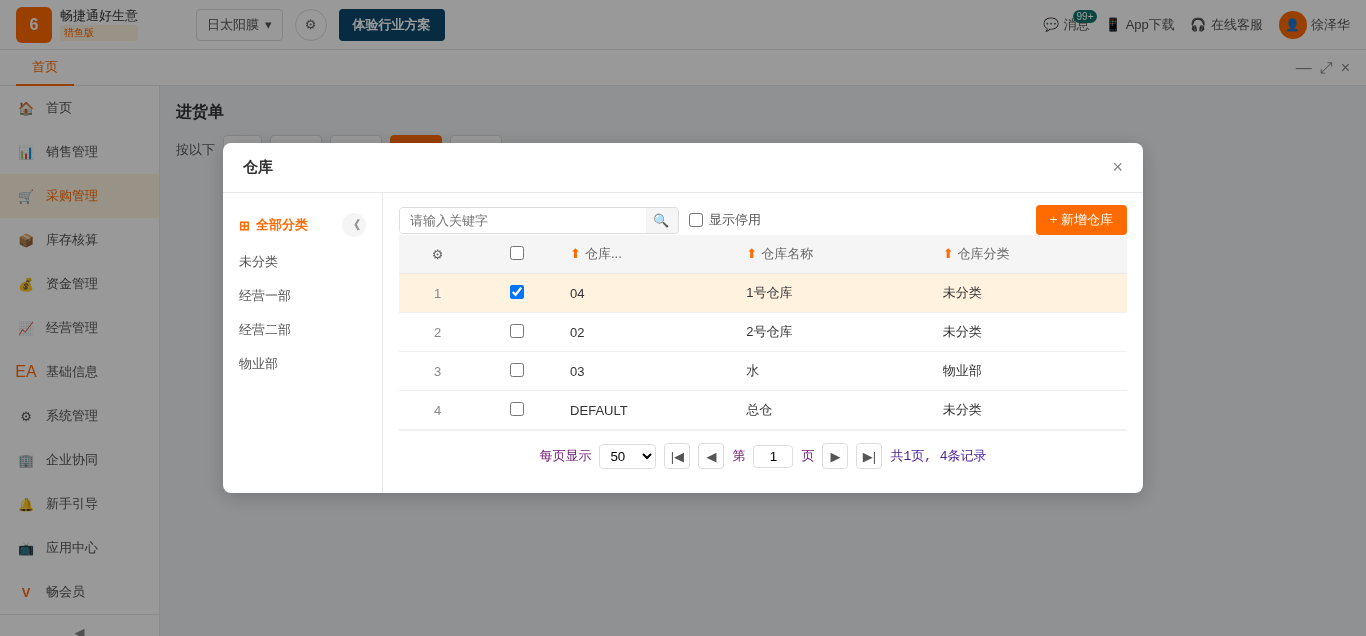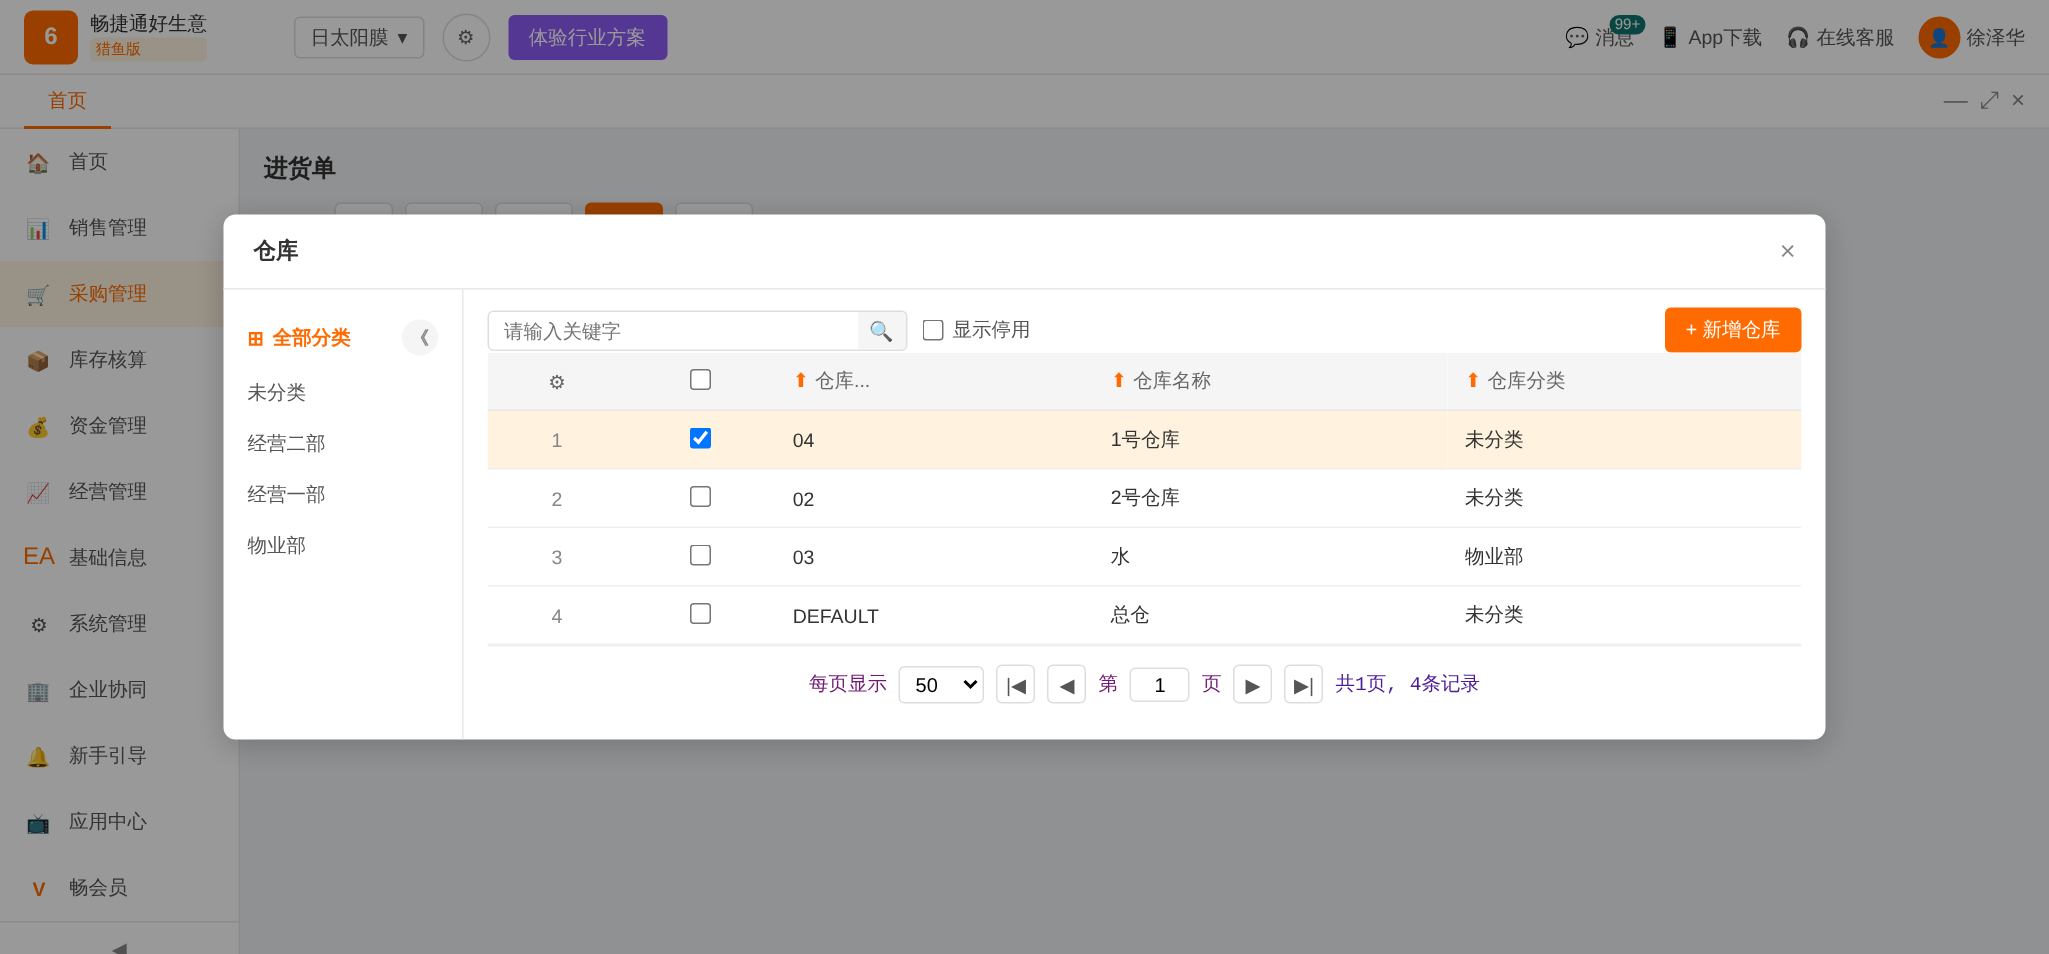--- a/index.html
+++ b/index.html
@@ -25,33 +25,33 @@
     .logo-icon {
       width: 36px; height: 36px;
       background: #ff6b00;
       border-radius: 6px;
       display: flex; align-items: center; justify-content: center;
       color: #fff; font-weight: bold; font-size: 16px;
     }
     .logo-text { font-size: 13px; color: #333; line-height: 1.3; }
     .logo-badge { font-size: 10px; color: #ff6b00; background: #fff3e0; padding: 1px 4px; border-radius: 3px; }
 
-    .header-middle { display: flex; align-items: center; gap: 12px; flex: 1; padding: 0 20px; }
+    .header-middle { display: flex; gap: 12px; flex: 1; padding: 0 20px; }
     .store-selector {
       display: flex; align-items: center; gap: 6px;
       border: 1px solid #ddd; border-radius: 4px; padding: 4px 10px;
       cursor: pointer; color: #555;
     }
     .gear-btn {
       width: 32px; height: 32px; border-radius: 50%; border: 1px solid #ddd;
       display: flex; align-items: center; justify-content: center; cursor: pointer; color: #666;
     }
     .trial-btn {
-      background: #8b5cf6; color: #fff; border: none; border-radius: 4px;
-      padding: 6px 14px; cursor: pointer; font-size: 13px;
+      background: #0c4a6e; color: #fff; border: none; border-radius: 4px;
+      padding: 6px 14px; cursor: pointer; font-size: 13px; font-weight: bold;
     }
 
     .header-right { display: flex; align-items: center; gap: 16px; margin-left: auto; }
     .header-icon-item { display: flex; align-items: center; gap: 4px; color: #555; cursor: pointer; position: relative; }
     .badge { background: #0f766e; color: #fff; font-size: 10px; padding: 1px 4px; border-radius: 8px; position: absolute; top: -6px; right: -8px; }
     .avatar { width: 28px; height: 28px; border-radius: 50%; background: #ff6b00; color: #fff; display: flex; align-items: center; justify-content: center; font-size: 12px; }
 
     
     .nav-tabs {
       height: 36px; background: #fff; display: flex; align-items: center;
@@ -94,21 +94,21 @@
 
     
     .overlay {
       position: fixed; top: 0; left: 0; width: 100%; height: 100%;
       background: rgba(0,0,0,0.4); z-index: 100;
       display: flex; align-items: center; justify-content: center;
     }
 
     
     .dialog {
-      background: #fff; border-radius: 8px; width: 1068px; max-height: 600px;
+      background: #fff; border-radius: 8px; width: 920px; max-height: 600px;
       display: flex; flex-direction: column; box-shadow: 0 4px 20px rgba(0,0,0,0.2);
     }
     .dialog-header {
       display: flex; align-items: center; justify-content: space-between;
       padding: 14px 20px; border-bottom: 1px solid #e8e8e8;
     }
     .dialog-title { font-size: 15px; font-weight: bold; color: #333; }
     .dialog-close { cursor: pointer; color: #888; font-size: 18px; }
     .dialog-body { display: flex; flex: 1; overflow: hidden; }
 
@@ -320,24 +320,24 @@
       <div class="dialog-sidebar">
         <div class="dialog-sidebar-header">
           <span>⊞</span>
           <span>全部分类</span>
           <div class="collapse-btn">《</div>
         </div>
         <div class="dialog-sidebar-item">
           <span>未分类</span>
         </div>
         <div class="dialog-sidebar-item">
+          <span>经营一部</span>
+        </div>
+        <div class="dialog-sidebar-item">
           <span>经营二部</span>
-        </div>
-        <div class="dialog-sidebar-item">
-          <span>经营一部</span>
         </div>
         <div class="dialog-sidebar-item">
           <span>物业部</span>
         </div>
       </div>
 
       <div class="dialog-main">
 
         <div class="dialog-toolbar">
           <div class="search-input-wrap">

